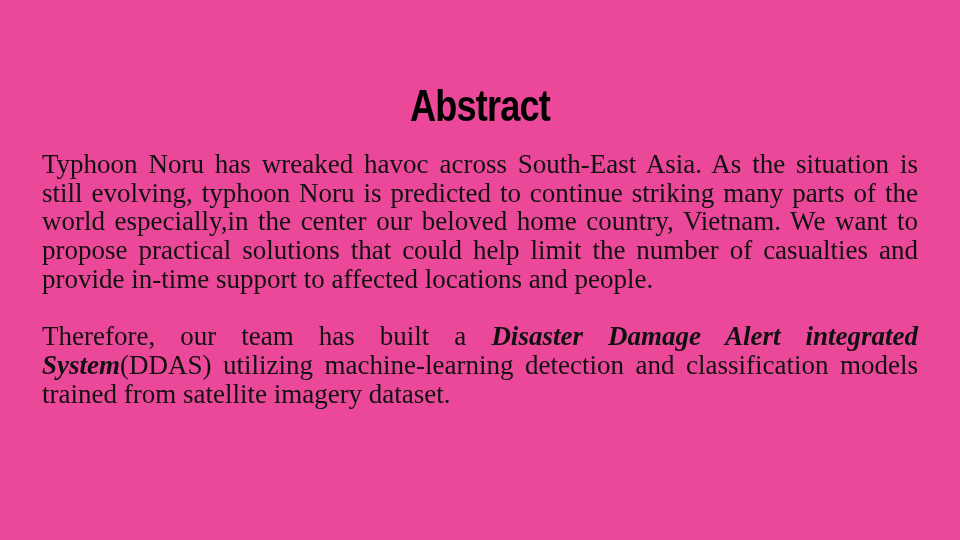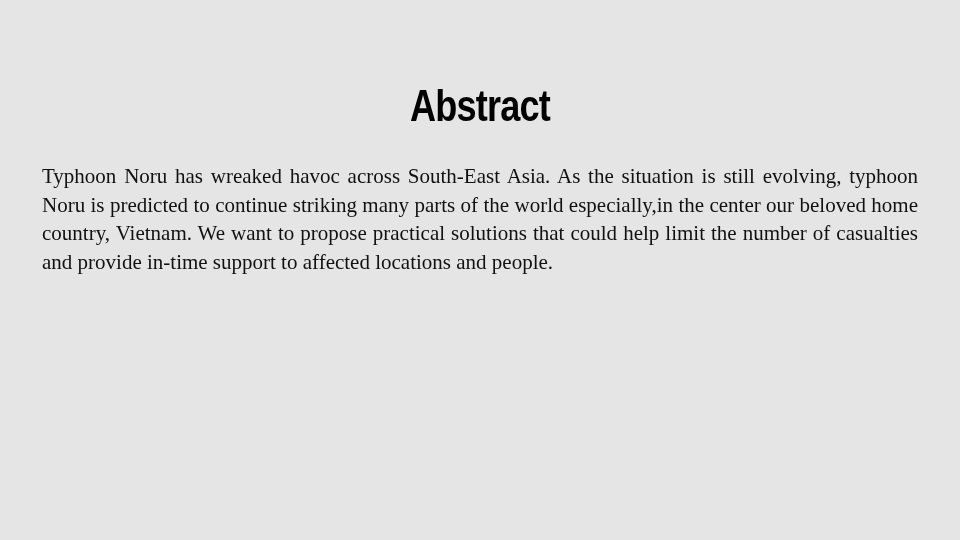--- a/index.html
+++ b/index.html
@@ -4,59 +4,60 @@
   <style>
     html, body {
       margin: 0;
       padding: 0;
       background: #ffffff;
     }
     .slide {
       position: relative;
       width: 960px;
       height: 540px;
-      background: #e5e5e5;
+      background: #ec4899;
       overflow: hidden;
     }
     .title {
       position: absolute;
       left: 0;
       top: 78px;
       width: 960px;
       text-align: center;
       font-family: "Liberation Sans", sans-serif;
       font-weight: bold;
       font-size: 44px;
       line-height: 56px;
       color: #000000;
       transform: scaleX(0.82);
       transform-origin: 480px 0;
       letter-spacing: -1px;
     }
     .body {
       position: absolute;
       left: 42px;
-      top: 162px;
+      top: 150px;
       width: 876px;
       font-family: "Liberation Serif", serif;
-      font-size: 21px;
+      font-size: 27px;
       line-height: 28.7px;
       color: #111111;
       text-align: justify;
     }
     .para {
       margin: 0 0 28.7px 0;
     }
     .para:last-child { margin-bottom: 0; }
     .emph {
       font-weight: bold;
       font-style: italic;
     }
   </style>
 </head>
 <body>
 
 <div class="slide">
   <div class="title">Abstract</div>
   <div class="body">
     <p class="para">Typhoon Noru has wreaked havoc across South-East Asia. As the situation is still evolving, typhoon Noru is predicted to continue striking many parts of the world especially,in the center our beloved home country, Vietnam. We want to propose practical solutions that could help limit the number of casualties and provide in-time support to affected locations and people.</p>
+    <p class="para"><span>Therefore, our team has built a </span><span class="emph">Disaster Damage Alert integrated System</span><span>(DDAS) utilizing machine-learning detection and classification models trained from satellite imagery dataset.</span></p>
   </div>
 </div>
 
 </body></html>

